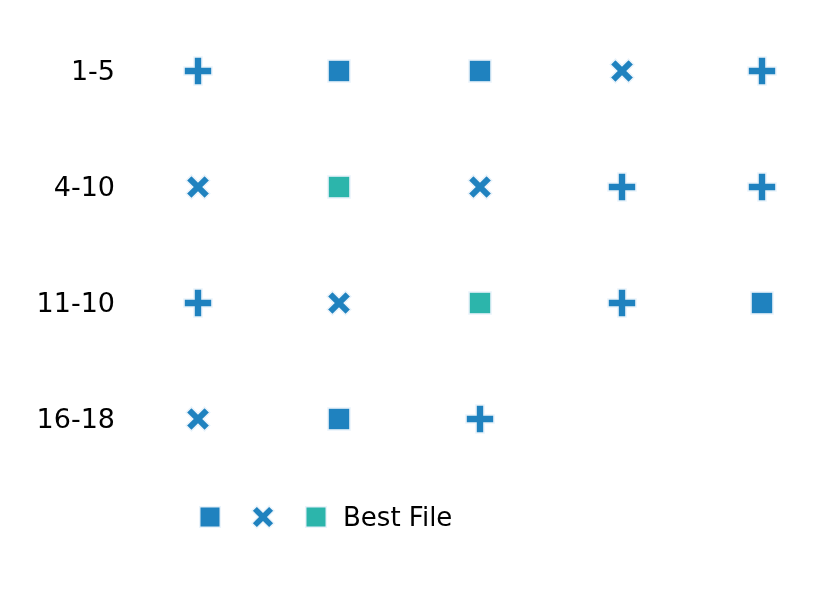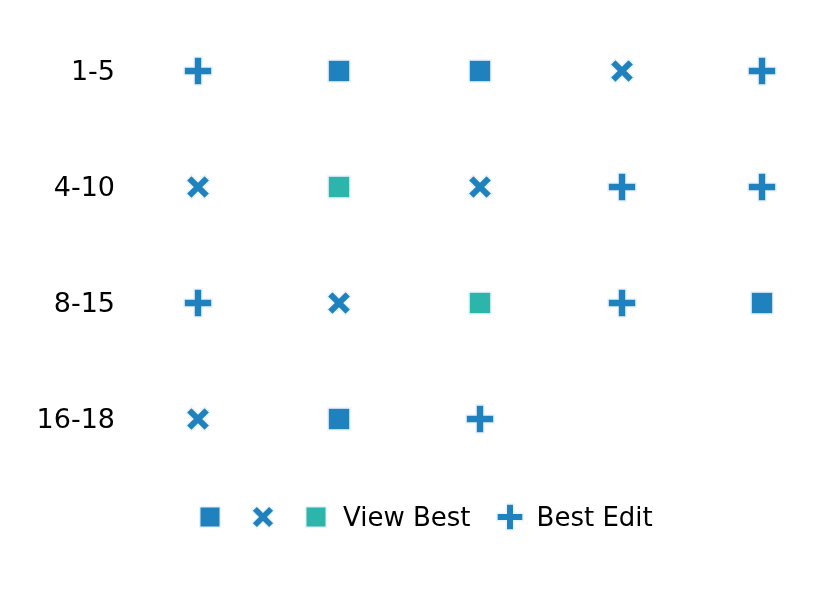--- a/index.html
+++ b/index.html
@@ -108,21 +108,21 @@
       <span class="marker" style="left: 587px; top: 172px;">
         <svg width="30" height="30" viewBox="0 0 30 30" xmlns="http://www.w3.org/2000/svg">
           <path d="M11 1 H19 V11 H29 V19 H19 V29 H11 V19 H1 V11 H11 Z" fill="#1f82bf" stroke="#eaf3fa" stroke-width="1.6" stroke-linejoin="miter"></path>
         </svg>
       </span>
       <span class="marker" style="left: 727px; top: 172px;">
         <svg width="30" height="30" viewBox="0 0 30 30" xmlns="http://www.w3.org/2000/svg">
           <path d="M11 1 H19 V11 H29 V19 H19 V29 H11 V19 H1 V11 H11 Z" fill="#1f82bf" stroke="#eaf3fa" stroke-width="1.6" stroke-linejoin="miter"></path>
         </svg>
       </span>
-      <div class="row-label" style="top: 286px; width: 95px;">8-15</div>
+      <div class="row-label" style="top: 286px; width: 95px;">11-10</div>
       <span class="marker" style="left: 163px; top: 288px;">
         <svg width="30" height="30" viewBox="0 0 30 30" xmlns="http://www.w3.org/2000/svg">
           <path d="M11 1 H19 V11 H29 V19 H19 V29 H11 V19 H1 V11 H11 Z" fill="#1f82bf" stroke="#eaf3fa" stroke-width="1.6" stroke-linejoin="miter"></path>
         </svg>
       </span>
       <span class="marker" style="left: 304px; top: 288px;">
         <svg width="30" height="30" viewBox="0 0 30 30" xmlns="http://www.w3.org/2000/svg">
           <path d="M11 1 H19 V11 H29 V19 H19 V29 H11 V19 H1 V11 H11 Z" fill="#1f82bf" stroke="#eaf3fa" stroke-width="1.6" stroke-linejoin="miter" transform="rotate(45 15 15) translate(15 15) scale(0.93) translate(-15 -15)"></path>
         </svg>
       </span>
@@ -172,24 +172,16 @@
             <path d="M11 1 H19 V11 H29 V19 H19 V29 H11 V19 H1 V11 H11 Z" fill="#1f82bf" stroke="#eaf3fa" stroke-width="1.6" stroke-linejoin="miter" transform="rotate(45 15 15) translate(15 15) scale(0.93) translate(-15 -15)"></path>
           </svg>
         </span>
       </div>
       <div class="legend-item">
         <span class="legend-swatch">
           <svg width="28" height="28" viewBox="0 0 30 30" xmlns="http://www.w3.org/2000/svg">
             <rect x="4" y="4" width="22" height="22" fill="#2cb5ab" stroke="#eaf3fa" stroke-width="1.6"></rect>
           </svg>
         </span>
-        <span class="legend-label">View Best</span>
-      </div>
-      <div class="legend-item">
-        <span class="legend-swatch">
-          <svg width="28" height="28" viewBox="0 0 30 30" xmlns="http://www.w3.org/2000/svg">
-            <path d="M11 1 H19 V11 H29 V19 H19 V29 H11 V19 H1 V11 H11 Z" fill="#1f82bf" stroke="#eaf3fa" stroke-width="1.6" stroke-linejoin="miter"></path>
-          </svg>
-        </span>
-        <span class="legend-label">Best Edit</span>
+        <span class="legend-label">Best File</span>
       </div>
     </div>
 </div>
 
 </body></html>

